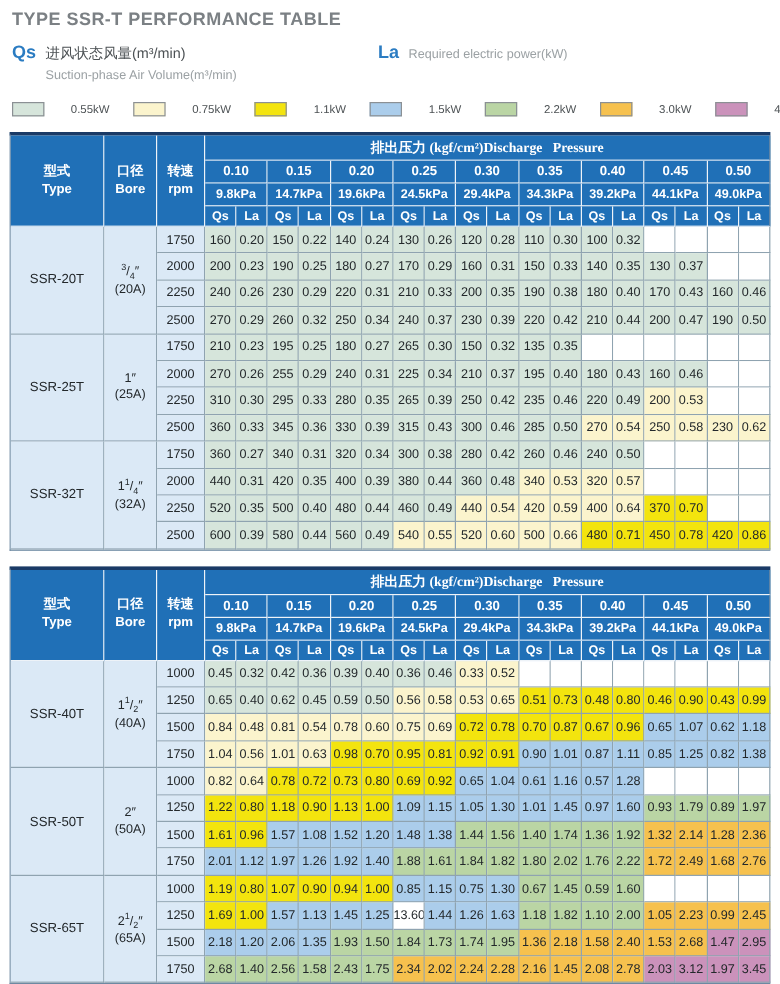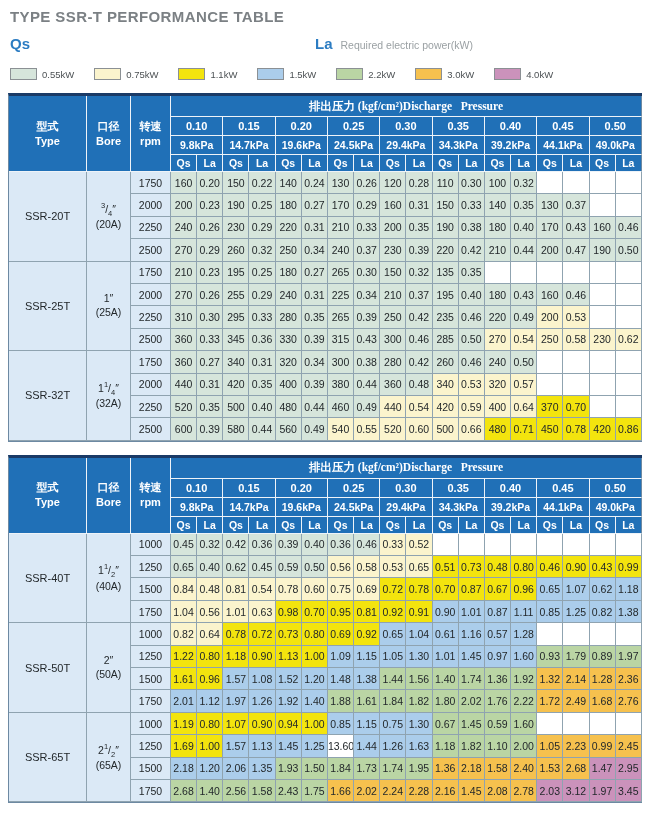--- a/index.html
+++ b/index.html
@@ -11,21 +11,21 @@
          color:#7b8084;letter-spacing:.4px;}
 
   .defs-row{display:flex;margin:10px 0 0 10px;}
   .def{display:grid;grid-template-columns:auto 1fr;column-gap:8px;align-items:baseline;}
   .def-qs{width:305px;}
   .def .sym{color:#2b7cc2;font-weight:bold;font-size:15px;}
   .def .cn{font-size:12px;color:#4c5154;}
   .def .en{grid-column:2;font-size:10.5px;color:#9ba1a4;margin-top:4px;}
 
   .legend{display:flex;gap:20px;margin:16px 0 0 10px;align-items:center;}
-  .legend-item{display:flex;align-items:center;gap:5px;}
+  .legend-item{display:flex;align-items:center;gap:22px;}
   .swatch{width:27px;height:12px;border:1px solid #8b9094;box-sizing:border-box;}
   .legend-label{font-size:9.5px;color:#4c5154;}
 
   table.perf{border-spacing:0;table-layout:fixed;width:634px;margin:13px 0 0 8px;
              border-left:1px solid #6d89a2;border-top:3px solid #1a3a66;
              border-bottom:1px solid #6d89a2;}
   table.perf td{padding:0;text-align:center;vertical-align:middle;overflow:hidden;}
 
   
   td.h{background:#2070b7;color:#fff;font-weight:bold;
@@ -55,20 +55,22 @@
 </head>
 <body>
 
 <div class="page">
 
   <h1 class="title">TYPE SSR-T PERFORMANCE TABLE</h1>
 
   <div class="defs-row">
     <div class="def def-qs">
       <span class="sym">Qs</span>
+      <span class="cn">进风状态风量(m³/min)</span>
+      <span class="en">Suction-phase Air Volume(m³/min)</span>
     </div>
     <div class="def">
       <span class="sym">La</span>
       <span class="en">Required electric power(kW)</span>
     </div>
   </div>
 
   <div class="legend" id="legend">
       <div class="legend-item">
         <span class="swatch" style="background: rgb(214, 229, 219);"></span>
@@ -749,21 +751,21 @@
             <td class="val" style="background: rgb(203, 146, 187);">2.95</td>
           </tr>
           <tr>
             <td class="rpm">1750</td>
             <td class="val" style="background: rgb(186, 213, 164);">2.68</td>
             <td class="val" style="background: rgb(186, 213, 164);">1.40</td>
             <td class="val" style="background: rgb(186, 213, 164);">2.56</td>
             <td class="val" style="background: rgb(186, 213, 164);">1.58</td>
             <td class="val" style="background: rgb(186, 213, 164);">2.43</td>
             <td class="val" style="background: rgb(186, 213, 164);">1.75</td>
-            <td class="val" style="background: rgb(246, 193, 78);">1.66</td>
+            <td class="val" style="background: rgb(246, 193, 78);">2.34</td>
             <td class="val" style="background: rgb(246, 193, 78);">2.02</td>
             <td class="val" style="background: rgb(246, 193, 78);">2.24</td>
             <td class="val" style="background: rgb(246, 193, 78);">2.28</td>
             <td class="val" style="background: rgb(246, 193, 78);">2.16</td>
             <td class="val" style="background: rgb(246, 193, 78);">1.45</td>
             <td class="val" style="background: rgb(246, 193, 78);">2.08</td>
             <td class="val" style="background: rgb(246, 193, 78);">2.78</td>
             <td class="val" style="background: rgb(203, 146, 187);">2.03</td>
             <td class="val" style="background: rgb(203, 146, 187);">3.12</td>
             <td class="val" style="background: rgb(203, 146, 187);">1.97</td>

